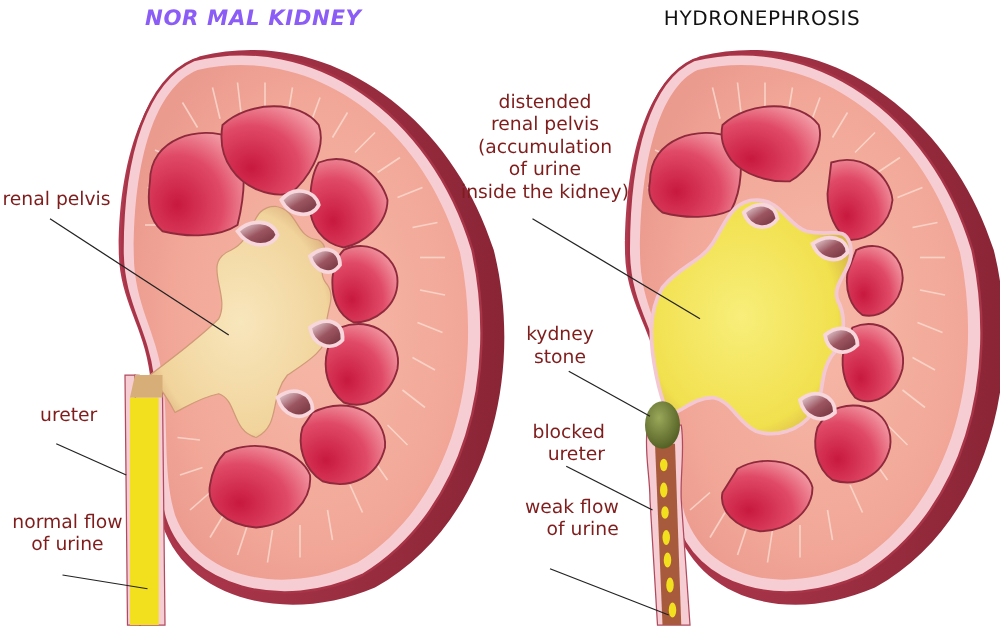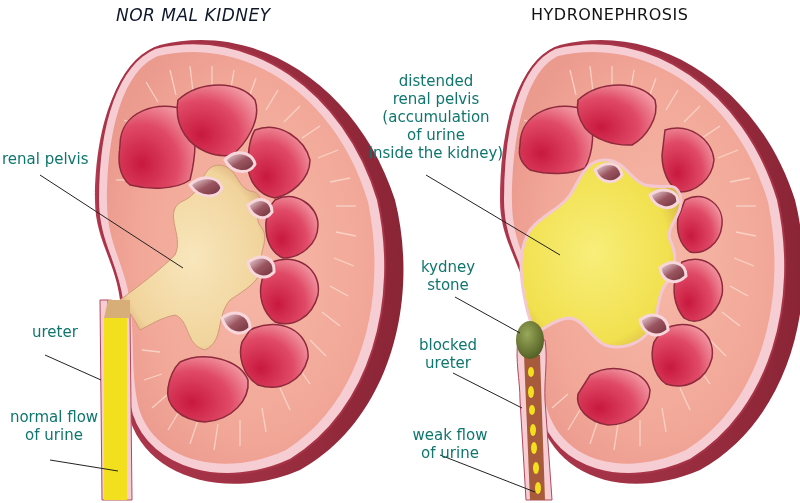--- a/index.html
+++ b/index.html
@@ -1,20 +1,20 @@
 <!DOCTYPE html>
 <html><head>
   <meta charset="utf-8">
   <style>
     html, body { margin: 0; padding: 0; background: #ffffff; }
     body { width: 800px; height: 503px; position: relative; overflow: hidden; font-family: "DejaVu Sans", sans-serif; }
     .title { position: absolute; top: 5px; font-size: 17px; color: #222; letter-spacing: 0.5px; }
-    .title-left { left: 116px; font-style: italic; font-weight: 400; color: #0f172a; font-family: "DejaVu Sans", sans-serif; }
+    .title-left { left: 116px; font-style: italic; font-weight: 700; color: #8b5cf6; font-family: "DejaVu Sans", sans-serif; }
     .title-right { left: 531px; font-weight: normal; color: #111; font-size: 16px; }
-    .label { position: absolute; font-size: 15px; color: #0f766e; text-align: center; line-height: 18px; white-space: pre-line; }
+    .label { position: absolute; font-size: 15px; color: #7f1d1d; text-align: center; line-height: 18px; white-space: pre-line; }
     svg#diagram { position: absolute; left: 0; top: 0; }
   </style>
 </head>
 <body>
 
 <div class="title title-left">NOR   MAL KIDNEY</div>
 <div class="title title-right">HYDRONEPHROSIS</div>
 
 <svg id="diagram" width="800" height="503" viewBox="0 0 800 503">
   <defs>
@@ -202,16 +202,16 @@
 <div class="label" style="left:0px; top:408px; width:108px;">normal flow
 of urine</div>
 
 <div class="label" style="left:362px; top:72px; width:148px;">distended
 renal pelvis
 (accumulation
 of urine
 inside the kidney)</div>
 <div class="label" style="left:412px; top:258px; width:72px;">kydney
 stone</div>
-<div class="label" style="left:412px; top:336px; width:72px;">blocked
+<div class="label" style="left:412px; top:336px; width:72px;text-align:right;">blocked
 ureter</div>
-<div class="label" style="left:405px; top:426px; width:90px;">weak flow
+<div class="label" style="left:405px; top:396px; width:90px;text-align:right;">weak flow
 of urine</div>
 
 </body></html>

